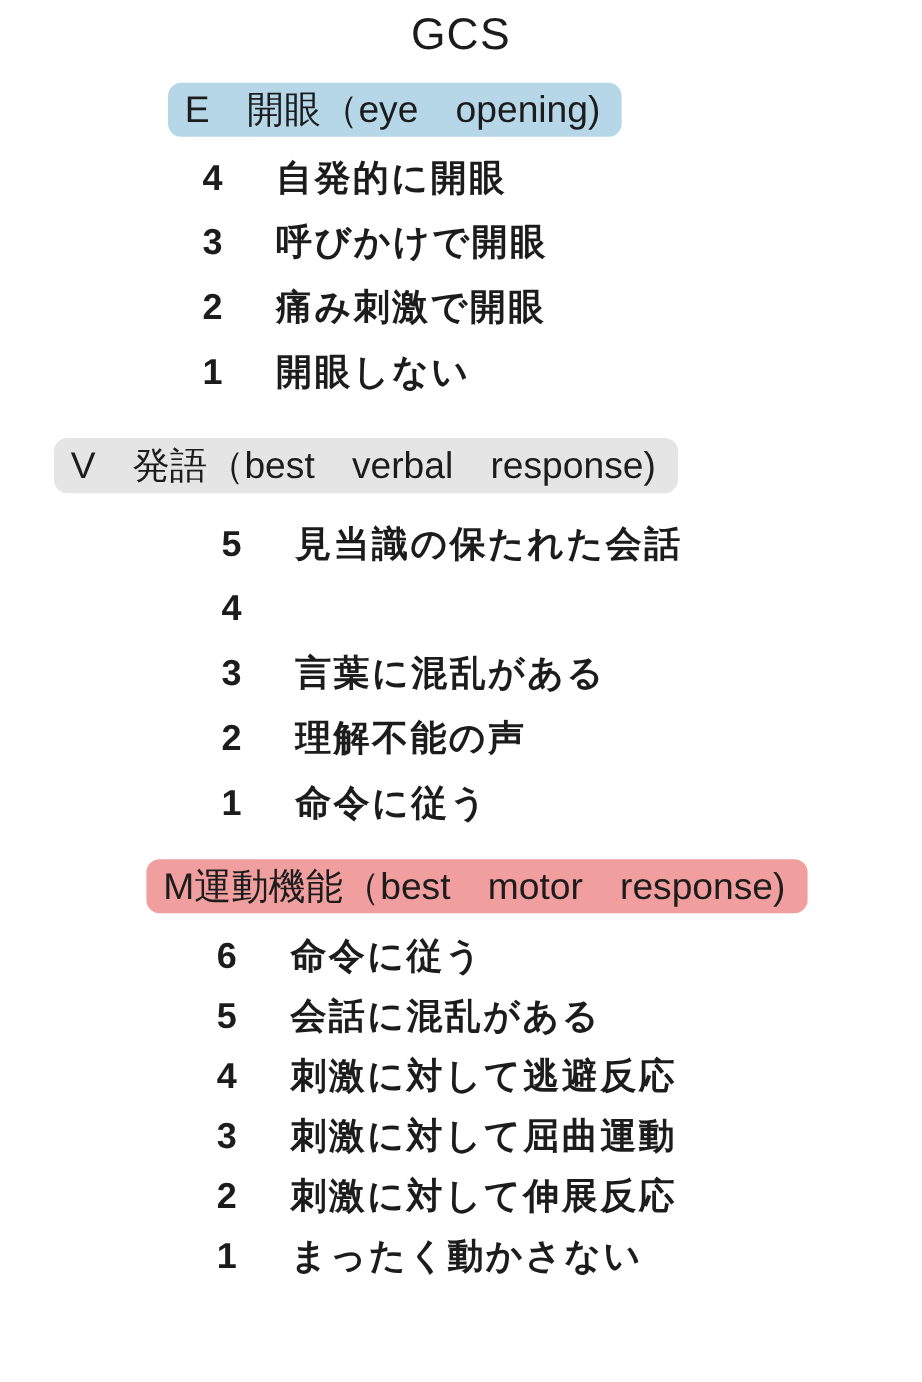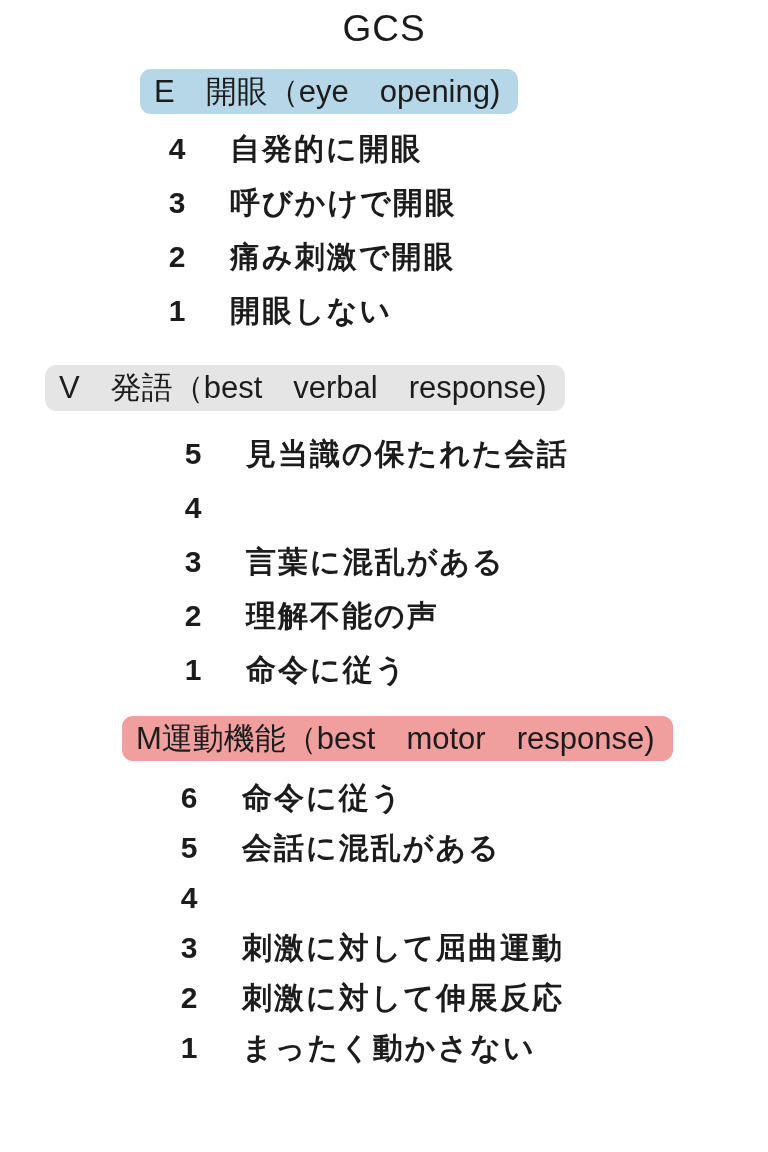--- a/index.html
+++ b/index.html
@@ -128,20 +128,21 @@
     <li class="score-row">
       <span class="num">6</span>
       <span class="label">命令に従う</span>
     </li>
     <li class="score-row">
       <span class="num">5</span>
       <span class="label">会話に混乱がある</span>
     </li>
     <li class="score-row">
       <span class="num">4</span>
+      <span class="label">刺激に対して逃避反応</span>
     </li>
     <li class="score-row">
       <span class="num">3</span>
       <span class="label">刺激に対して屈曲運動</span>
     </li>
     <li class="score-row">
       <span class="num">2</span>
       <span class="label">刺激に対して伸展反応</span>
     </li>
     <li class="score-row">

